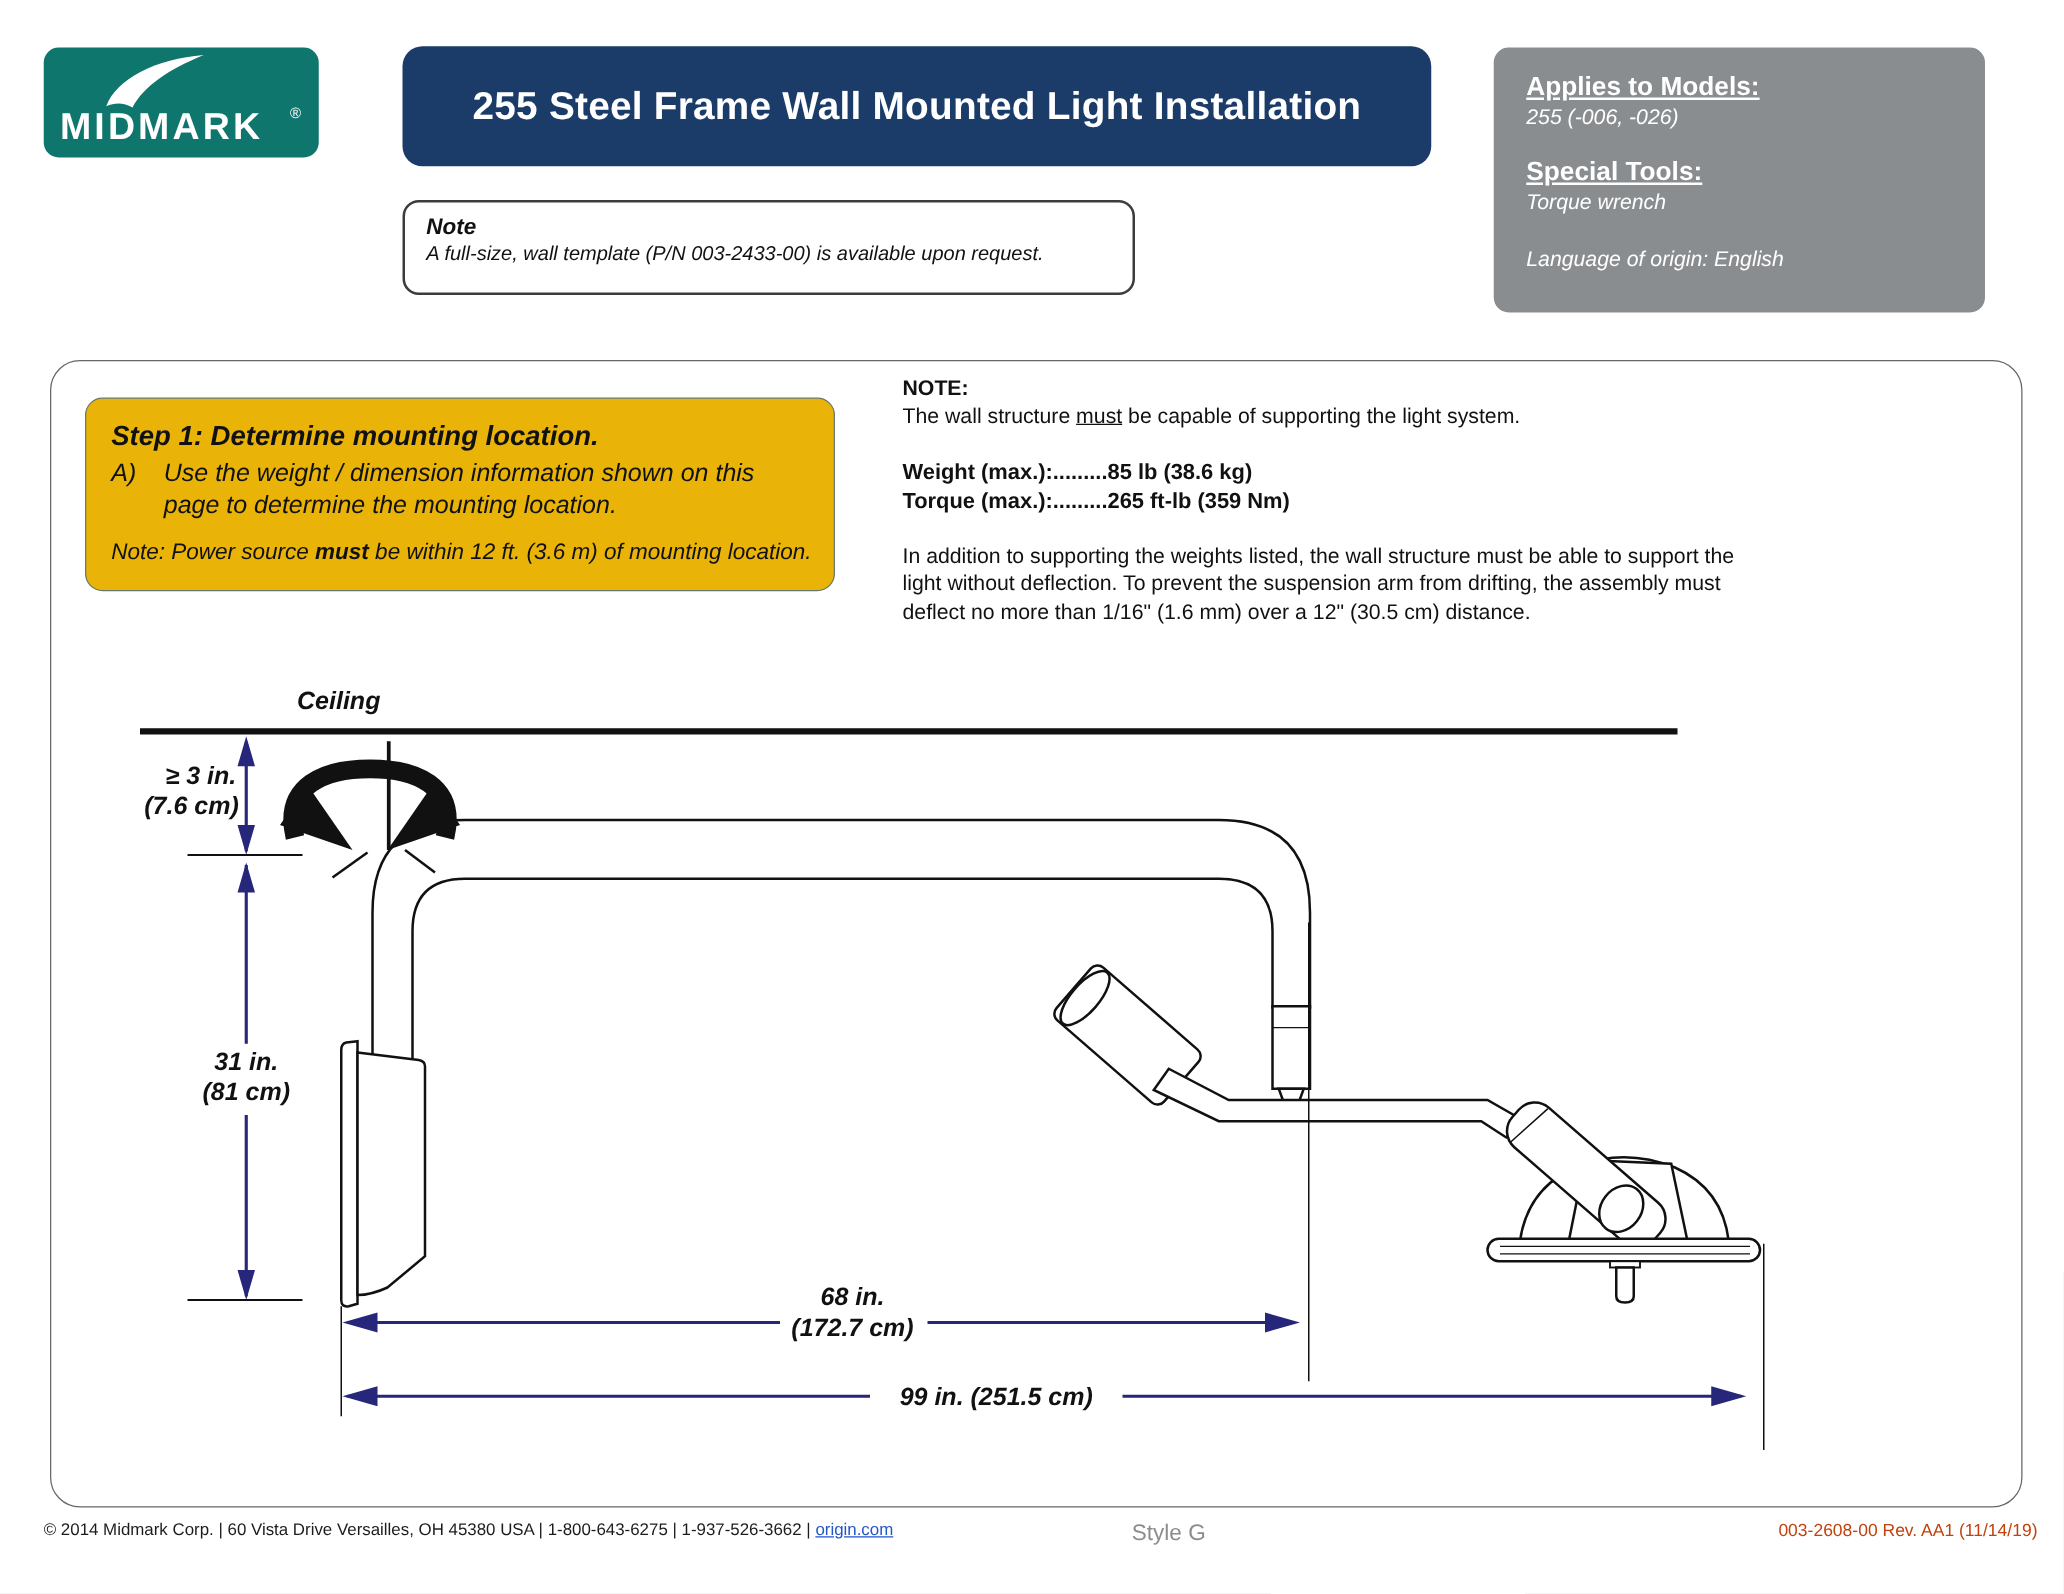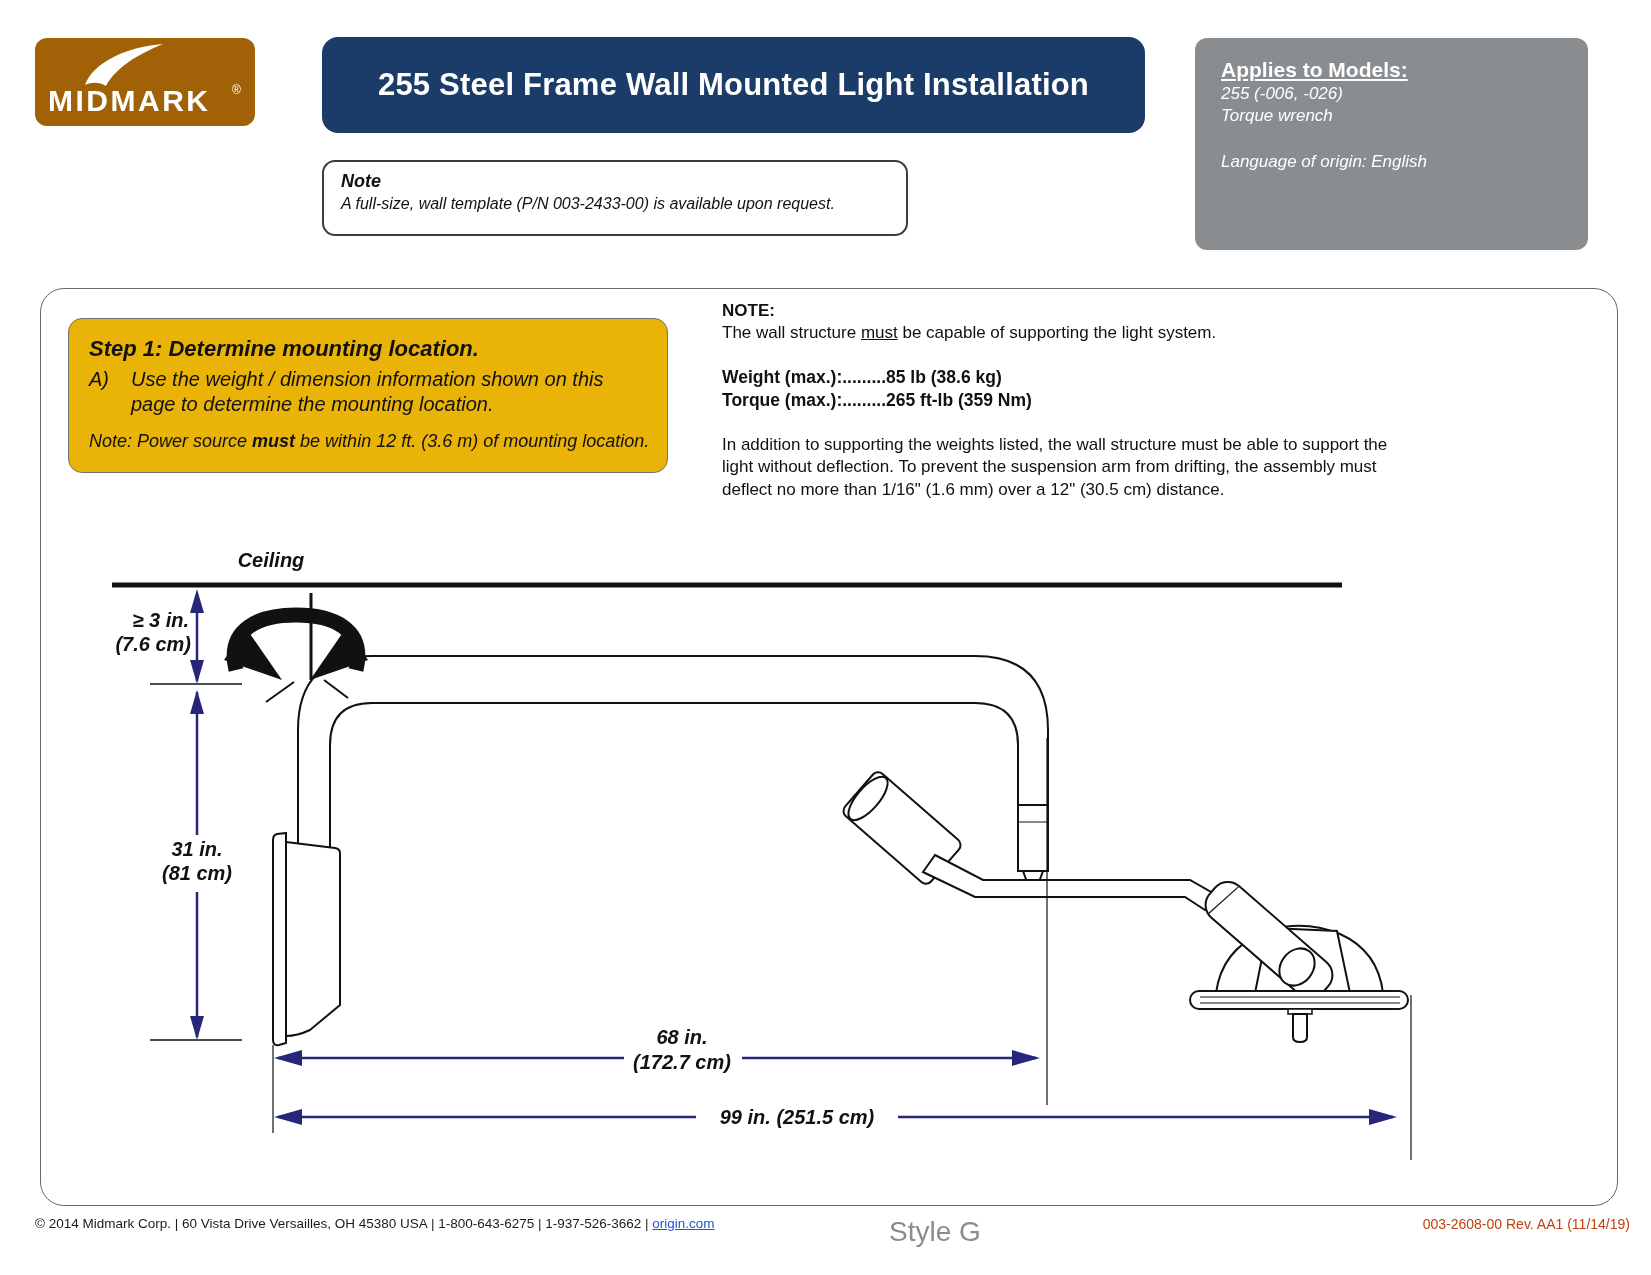--- a/index.html
+++ b/index.html
@@ -5,21 +5,21 @@
   * { margin:0; padding:0; box-sizing:border-box; }
   html,body { background:#e8e8e8; }
   .page {
     position:relative; width:1651px; height:1275px; background:#ffffff;
     font-family:"Liberation Sans", sans-serif; color:#111; overflow:hidden;
     margin:0 auto;
   }
   
   .logo {
     position:absolute; left:35px; top:38px; width:220px; height:88px;
-    background:#a16207; border-radius:12px;
+    background:#0f766e; border-radius:12px;
   }
   .title-bar {
     position:absolute; left:322px; top:37px; width:823px; height:96px;
     background:#1b3c69; border-radius:16px; display:flex; align-items:center; justify-content:center;
   }
   .title-bar span { color:#fff; font-weight:bold; font-size:31px; letter-spacing:.2px;text-align:center; }
   .info-panel {
     position:absolute; left:1195px; top:38px; width:393px; height:212px;
     background:#8a8d90; border-radius:12px; color:#fff; padding:20px 26px;
   }
@@ -54,21 +54,21 @@
   .u { text-decoration:underline; }
   .wn-bold { font-weight:bold; font-size:17.5px; line-height:1.32; }
   .wn-gap { height:22px; }
   .wn-para { margin-top:22px; }
   
   .diagram { position:absolute; left:40px; top:510px; width:1578px; height:700px; }
   .diagram text.dlabel { font-family:"Liberation Sans",sans-serif; font-style:italic; font-weight:bold; font-size:20px; fill:#111; }
   
   .footer-left { position:absolute; left:35px; top:1216px; font-size:13.5px; color:#1c1c1c; }
   .footer-left a { color:#2255cc; text-decoration:underline; }
-  .footer-style { position:absolute; left:855px; top:1216px; width:160px; text-align:center; color:#8c8c8c; font-size:28px; }
+  .footer-style { position:absolute; left:855px; top:1216px; width:160px; text-align:center; color:#8c8c8c; font-size:18px; }
   .footer-doc { position:absolute; right:21px; top:1216px; font-weight:normal; font-size:14px; color:#c2410c; }
   .logo svg text { font-family:"Liberation Sans",sans-serif; }
 </style>
 </head>
 <body>
 
 <div class="page">
 
   <div class="logo">
     <svg viewBox="0 0 220 88" width="220" height="88">
@@ -78,20 +78,21 @@
     </svg>
   </div>
 
   <div class="title-bar">
     <span>255 Steel Frame Wall Mounted Light Installation</span>
   </div>
 
   <div class="info-panel">
     <div class="info-h">Applies to Models:</div>
     <div class="info-v">255 (-006, -026)</div>
+    <div class="info-h sp">Special Tools:</div>
     <div class="info-v">Torque wrench</div>
     <div class="info-v lang">Language of origin: English</div>
   </div>
 
   <div class="note-box">
     <div class="note-title">Note</div>
     <div class="note-body">A full-size, wall template (P/N 003-2433-00) is available upon request.</div>
   </div>
 
   <div class="main-box"></div>

